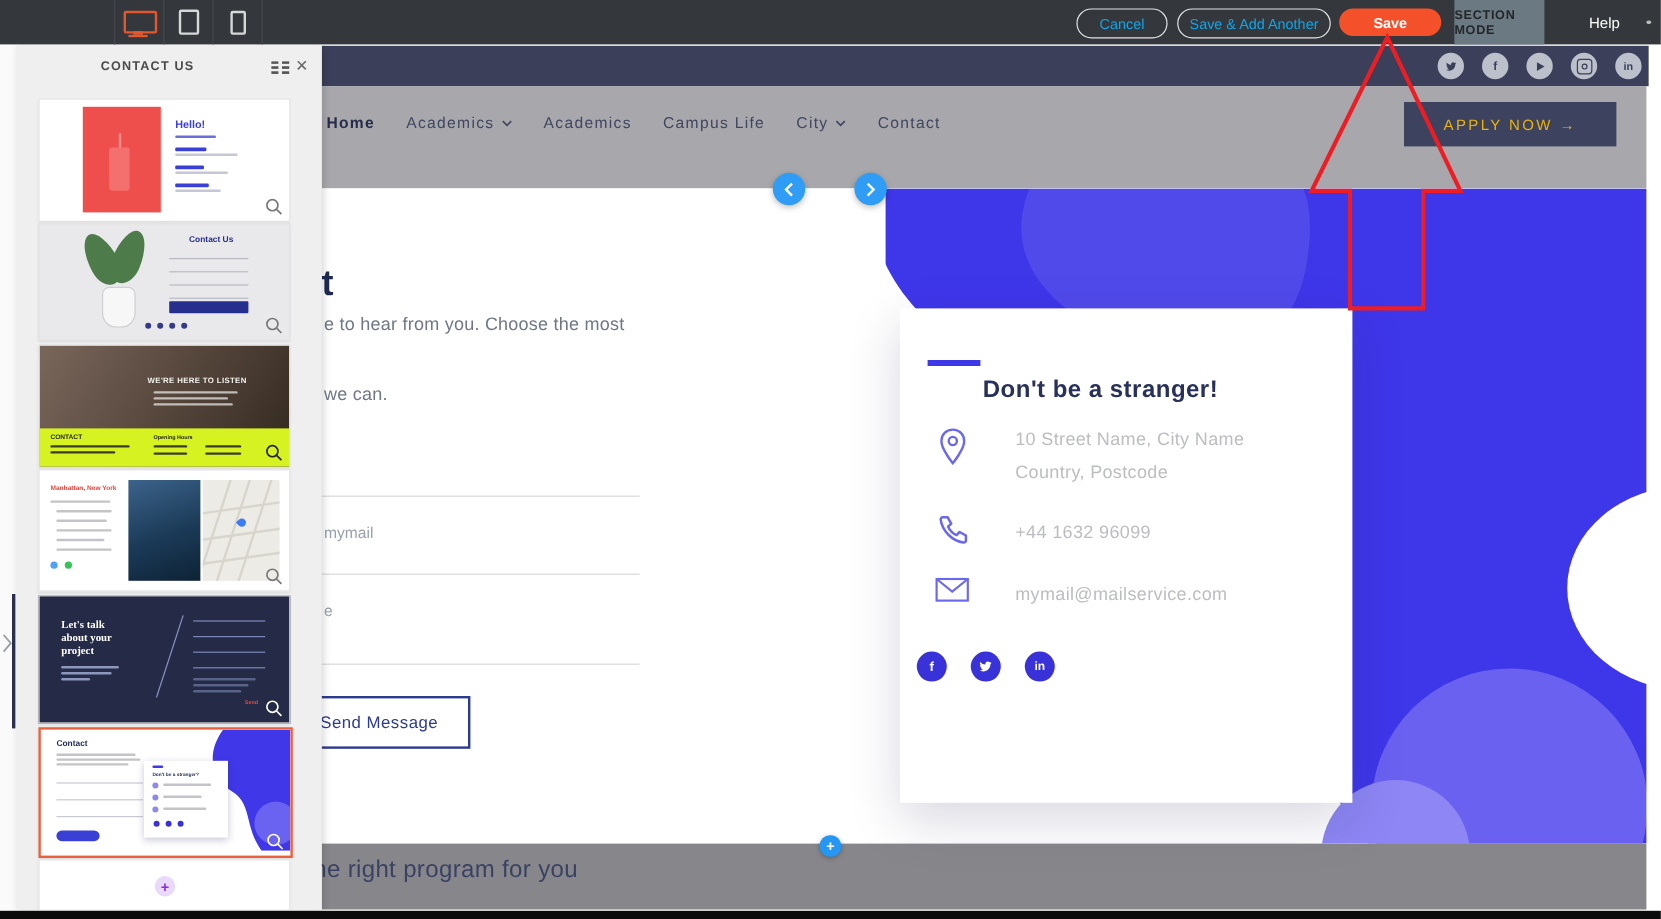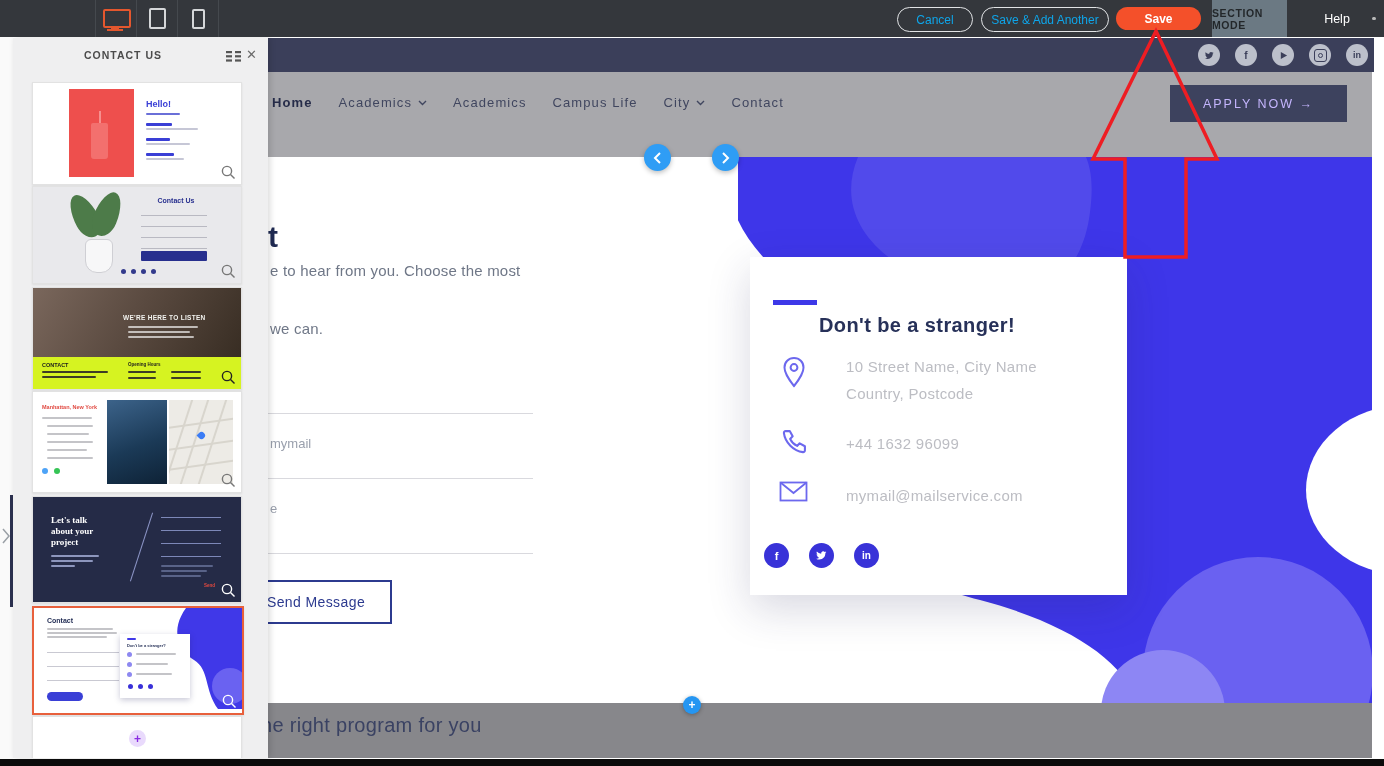--- a/index.html
+++ b/index.html
@@ -93,34 +93,34 @@
   
   .preview{left:268px;top:38px;width:1106px;height:720px;overflow:hidden;z-index:5;background:#fff}
   .site-head{position:absolute;left:0;top:0;width:1106px;height:34px;background:#3b3f5a}
   .soc{position:absolute;top:6px;width:22px;height:22px;border-radius:50%;background:#bcc0cb;color:#3b3f5a;
        display:flex;align-items:center;justify-content:center;font-size:10px;font-weight:bold;cursor:pointer}
   .navband{position:absolute;left:0;top:34px;width:1106px;height:85px;background:#a8a8ac}
   .nav{position:absolute;left:4px;top:57px;display:flex;gap:26px;align-items:center;
        font-size:13px;letter-spacing:1.1px;color:#40465f}
   .nav .item{display:flex;align-items:center;gap:6px;cursor:pointer}
   .nav .home{font-weight:bold;color:#262c49}
-  .apply{position:absolute;left:902px;top:47px;width:177px;height:37px;background:#3d425e;color:#c4b5fd;
+  .apply{position:absolute;left:902px;top:47px;width:177px;height:37px;background:#3d425e;color:#eab308;
          font-size:12.5px;letter-spacing:2px;display:flex;align-items:center;justify-content:center;cursor:pointer}
   .white-sec{position:absolute;left:0;top:119px;width:1106px;height:546px;background:#fff}
   .circ{position:absolute;width:27px;height:27px;border-radius:50%;background:#2f9df5;z-index:12;cursor:pointer;
         box-shadow:0 2px 5px rgba(0,0,0,.25);display:flex;align-items:center;justify-content:center}
   .h-frag{position:absolute;left:0;top:182px;font-size:30px;font-weight:bold;color:#1f2a52;z-index:6}
   .p-frag{position:absolute;left:2px;font-size:15px;color:#6f7787;letter-spacing:.2px;z-index:6}
   .f-line{position:absolute;left:-40px;width:305px;height:1px;background:#d9d9de;z-index:6}
   .f-label{position:absolute;left:2px;font-size:13px;color:#9aa0ad;z-index:6}
   .send-btn{position:absolute;left:-28px;top:542px;width:148px;height:40px;border:2px solid #2c3a8f;background:#fff;
         color:#2c3a8f;font-size:14px;letter-spacing:.4px;display:flex;align-items:center;justify-content:center;
         z-index:6;cursor:pointer}
   .blob{position:absolute;left:470px;top:119px;z-index:4}
-  .card{position:absolute;left:482px;top:219px;width:377px;height:338px;background:#fff;z-index:8;
+  .card{position:absolute;left:482px;top:219px;width:377px;height:412px;background:#fff;z-index:8;
         box-shadow:0 14px 40px rgba(40,40,90,.18)}
   .dash{position:absolute;left:23px;top:43px;width:44px;height:5px;background:#3d38e8}
   .card-h{position:absolute;left:69px;top:57px;font-size:20px;font-weight:bold;letter-spacing:.4px;color:#273159}
   .card-t{position:absolute;left:96px;font-size:15px;color:#bcbdc3;letter-spacing:.3px}
   .csoc{position:absolute;top:286px;width:25px;height:25px;border-radius:50%;background:#3832d8;color:#fff;
         display:flex;align-items:center;justify-content:center;font-size:11px;font-weight:bold;cursor:pointer}
   .botband{position:absolute;left:0;top:665px;width:1106px;height:57px;background:#87878b}
   .bot-frag{position:absolute;left:-7px;top:676px;font-size:20px;font-weight:500;color:#3a4263;
         letter-spacing:.3px;z-index:6}
   .plusbtn{position:absolute;left:415px;top:658px;width:18px;height:18px;border-radius:50%;background:#2596f2;

